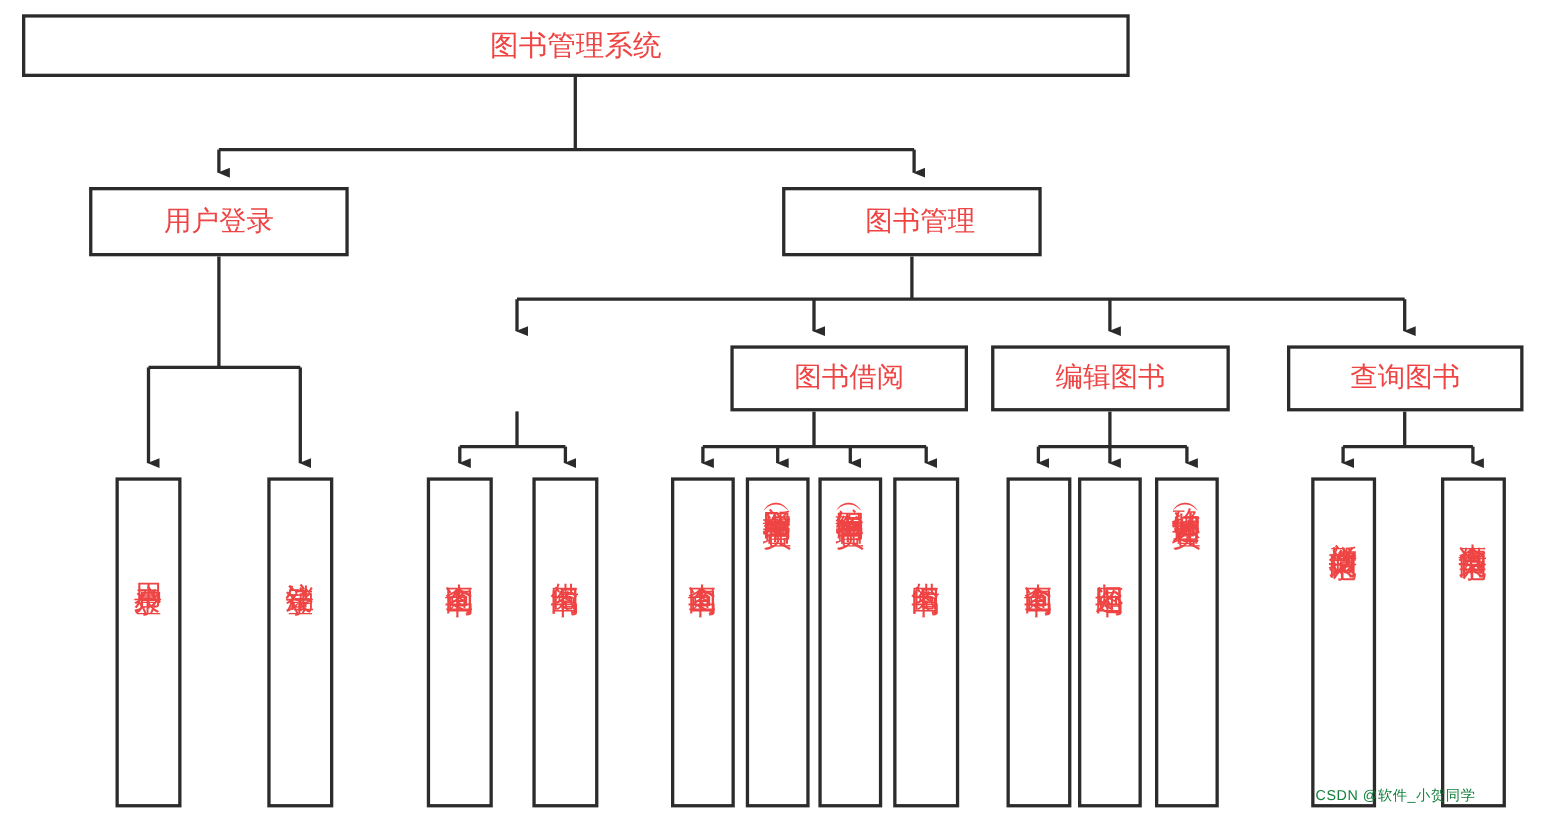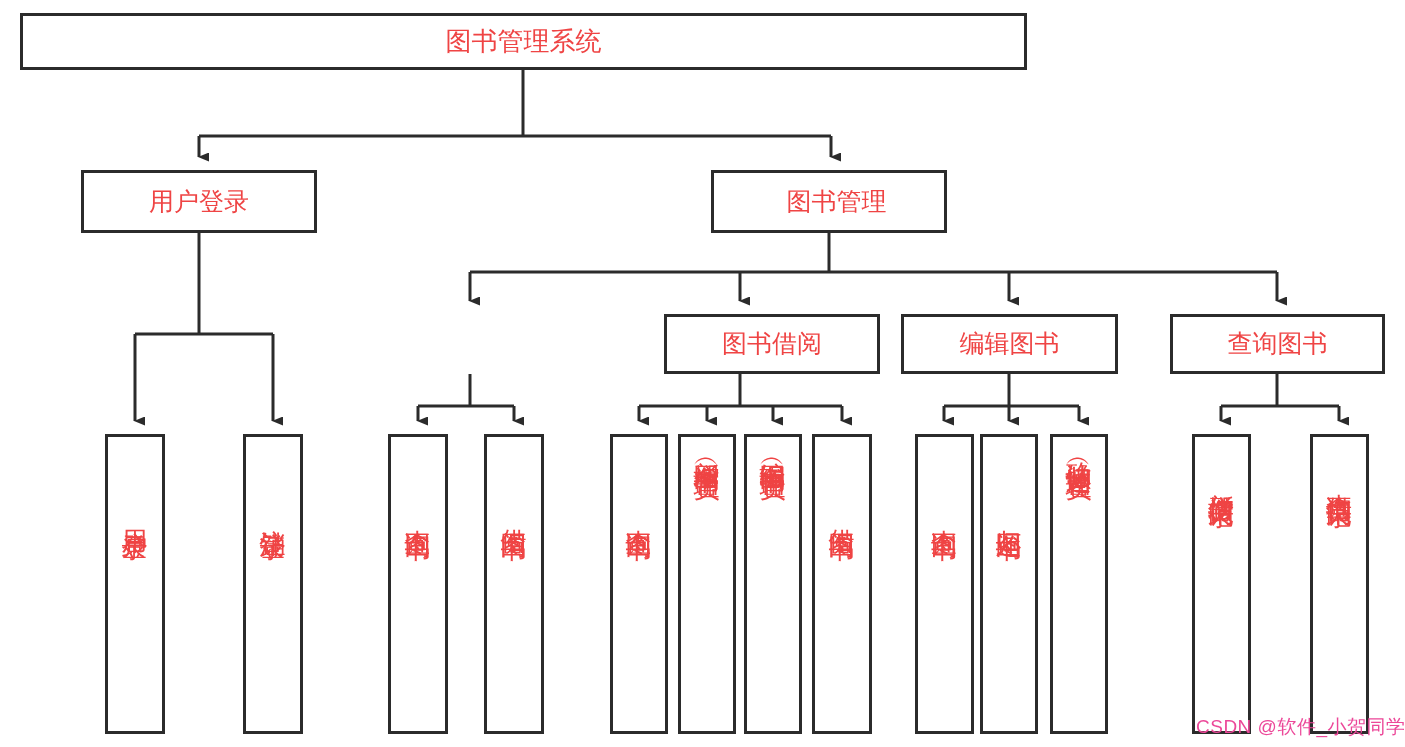--- a/index.html
+++ b/index.html
@@ -55,22 +55,22 @@
     writing-mode: vertical-rl;
     text-orientation: upright;
     font-size: 26px;
     letter-spacing: 2px;
     line-height: 1;
     margin: 0 auto;
     white-space: pre;
   }
   .watermark {
     position: absolute;
-    font-size: 19px;
-    color: #ec4899;
+    font-size: 13px;
+    color: #15803d;
     letter-spacing: 0.5px;
     white-space: nowrap;
     z-index: 5;
     pointer-events: none;
   }
 </style>
 </head>
 <body>
 
 <div id="canvas">

